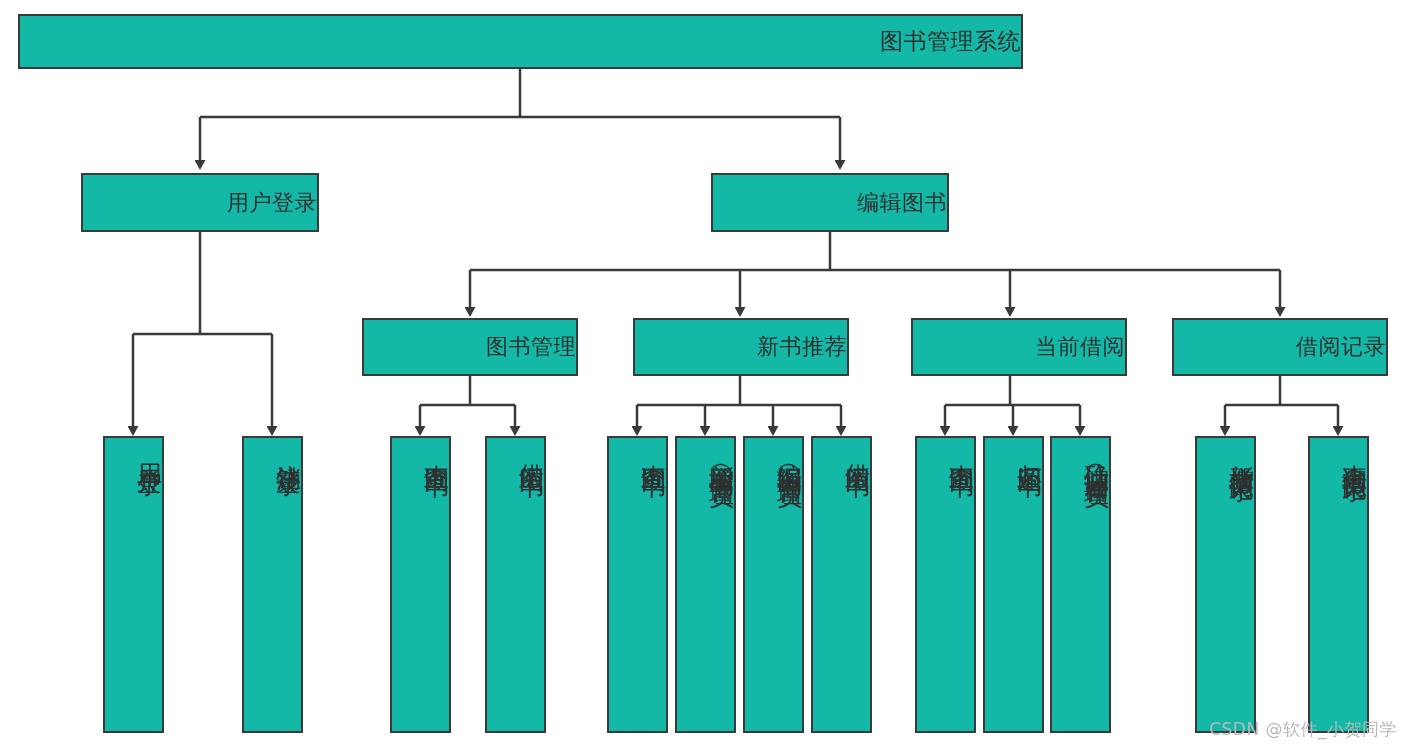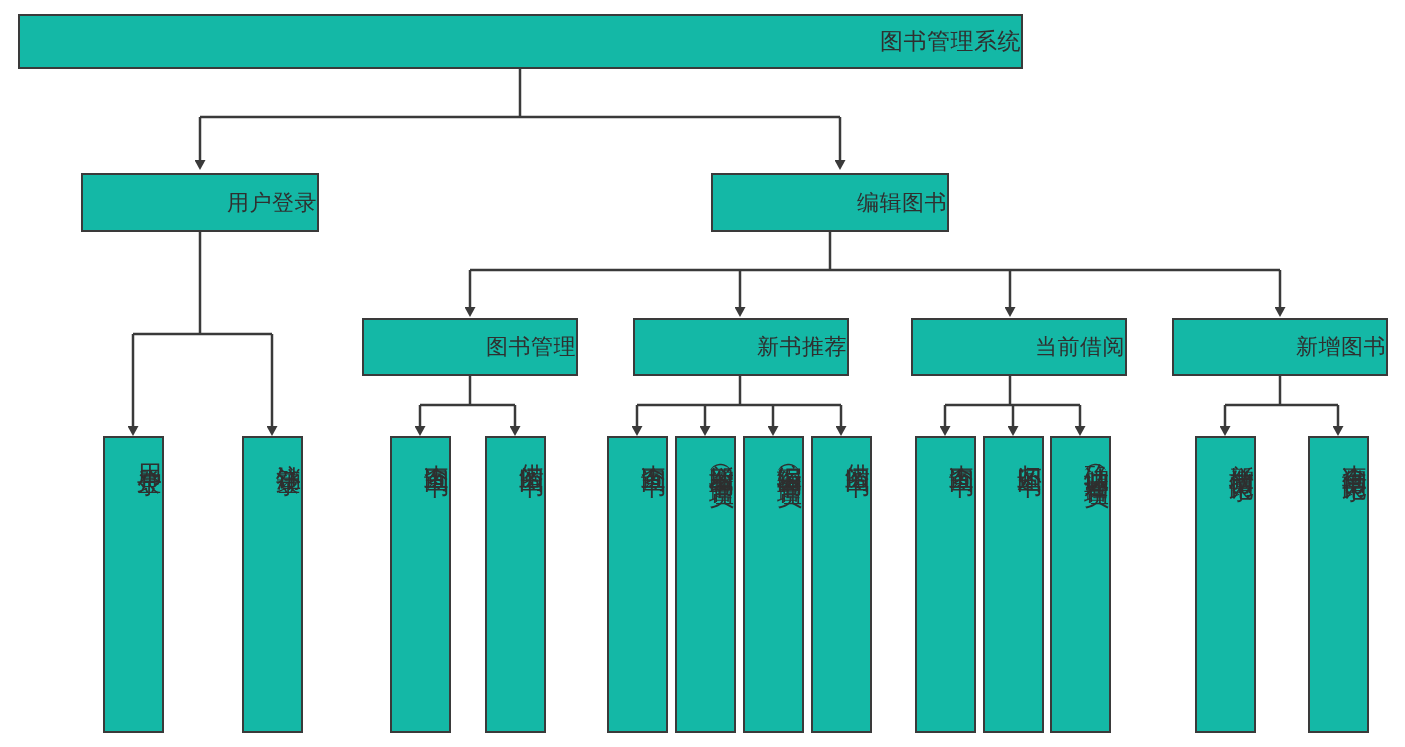--- a/index.html
+++ b/index.html
@@ -134,21 +134,21 @@
   <div class="node horiz" style="left:362px; top:318px; width:216px; height:58px;">
     <span class="label">图书管理</span>
   </div>
   <div class="node horiz" style="left:633px; top:318px; width:216px; height:58px;">
     <span class="label">新书推荐</span>
   </div>
   <div class="node horiz" style="left:903px; top:318px; width:216px; height:58px;margin-left:8px;">
     <span class="label">当前借阅</span>
   </div>
   <div class="node horiz" style="left:1172px; top:318px; width:216px; height:58px;">
-    <span class="label">新增图书</span>
+    <span class="label">借阅记录</span>
   </div>
 
   <div class="node vert" style="left:103px; top:436px; width:61px; height:297px;">
     <span class="label">用户登录</span>
   </div>
   <div class="node vert" style="left:242px; top:436px; width:61px; height:297px;">
     <span class="label">注销登录</span>
   </div>
 
   <div class="node vert" style="left:390px; top:436px; width:61px; height:297px;">
@@ -181,14 +181,15 @@
     <span class="label">确认归还（管理员）</span>
   </div>
 
   <div class="node vert" style="left:1195px; top:436px; width:61px; height:297px;">
     <span class="label">新增借阅记录</span>
   </div>
   <div class="node vert" style="left:1308px; top:436px; width:61px; height:297px;">
     <span class="label">查询借阅记录</span>
   </div>
 
+  <div class="watermark">CSDN @软件_小贺同学</div>
 
 </div>
 
 </body></html>

